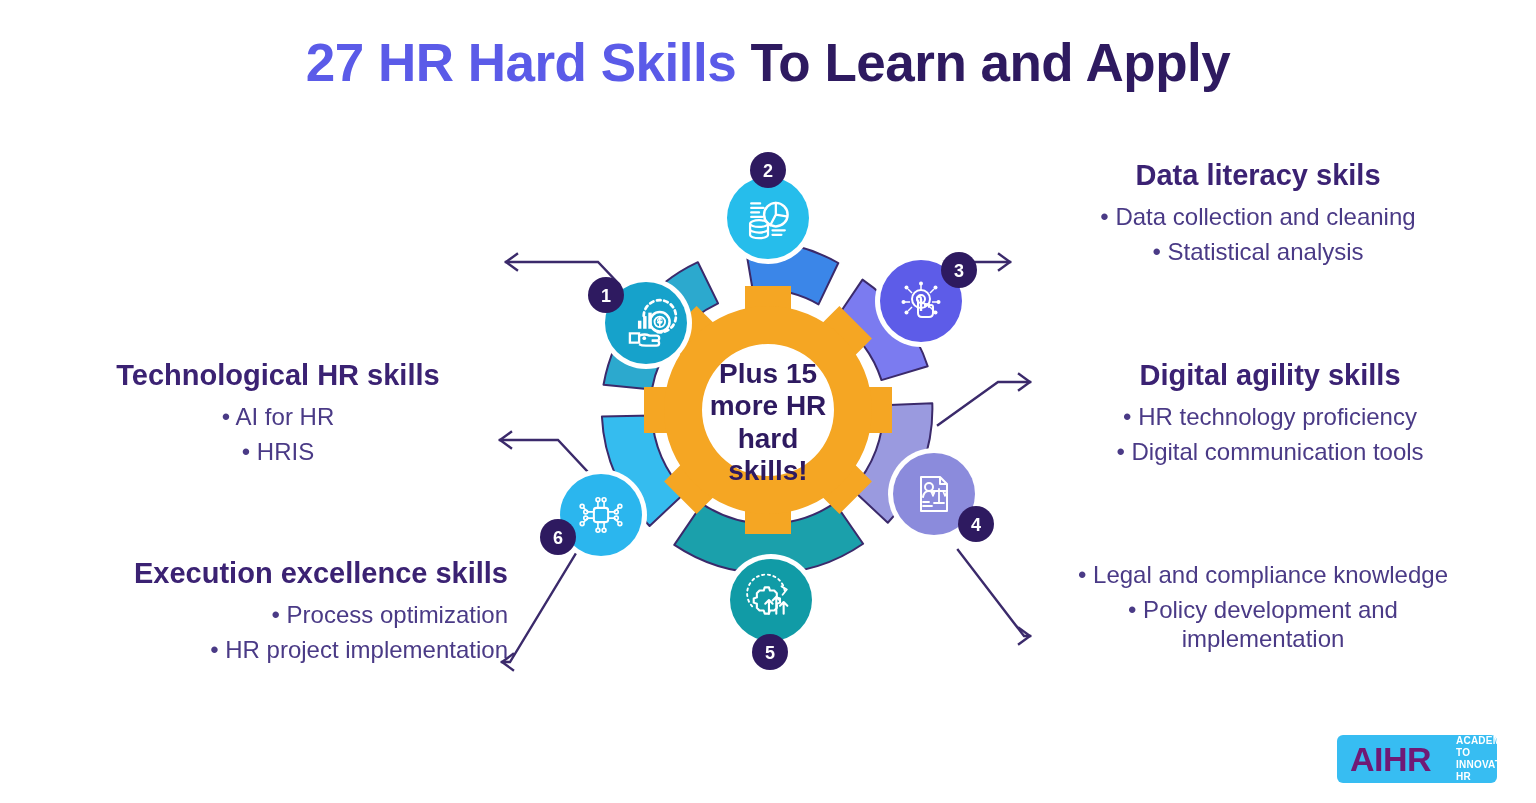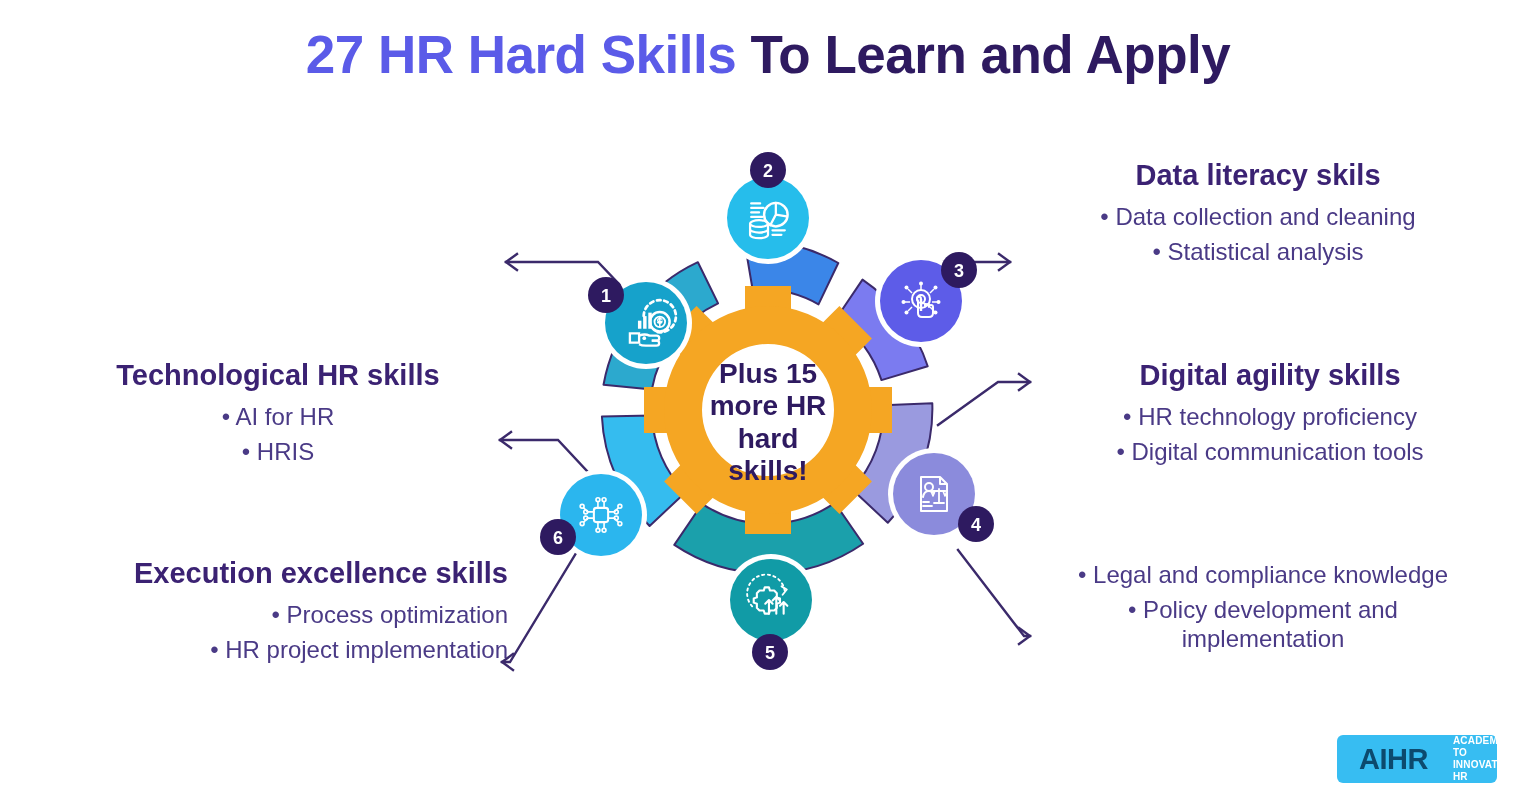--- a/index.html
+++ b/index.html
@@ -8,21 +8,21 @@
     background:#ffffff;
     font-family:"Liberation Sans", sans-serif;
     color:#3B2A6B;
     overflow:hidden;
     position:relative;
   }
   #page{position:absolute;inset:0;}
 
   
   .title{
-    position:absolute;left:0;top:26px;width:1536px;
+    position:absolute;left:0;top:34px;width:1536px;
     text-align:center;
     font-size:53px;font-weight:bold;letter-spacing:-0.5px;
     line-height:1.1;
     white-space:nowrap;
   }
   .title .accent{color:#5B5BE8;}
   .title .dark{color:#2E1A60;}
 
   
   .block{position:absolute;}
@@ -53,22 +53,22 @@
   }
 
   
   .logo{
     position:absolute;left:1337px;top:735px;
     width:160px;height:48px;border-radius:6px;
     background:#37BDF2;
     display:flex;align-items:center;
   }
   .logo .word{
-    color:#0c4a6e;font-size:29px;font-weight:bold;
-    letter-spacing:-0.5px;padding-left:22px;padding-right:9px;
+    color:#701a75;font-size:34px;font-weight:bold;
+    letter-spacing:-0.5px;padding-left:13px;padding-right:9px;
     line-height:1;
   }
   .logo .divider{width:2px;height:30px;background:#ffffff;opacity:.85;}
   .logo .tag{
     color:#ffffff;font-size:10px;font-weight:bold;line-height:1.18;
     padding-left:16px;letter-spacing:.2px;
   }
 </style>
 </head>
 <body>

